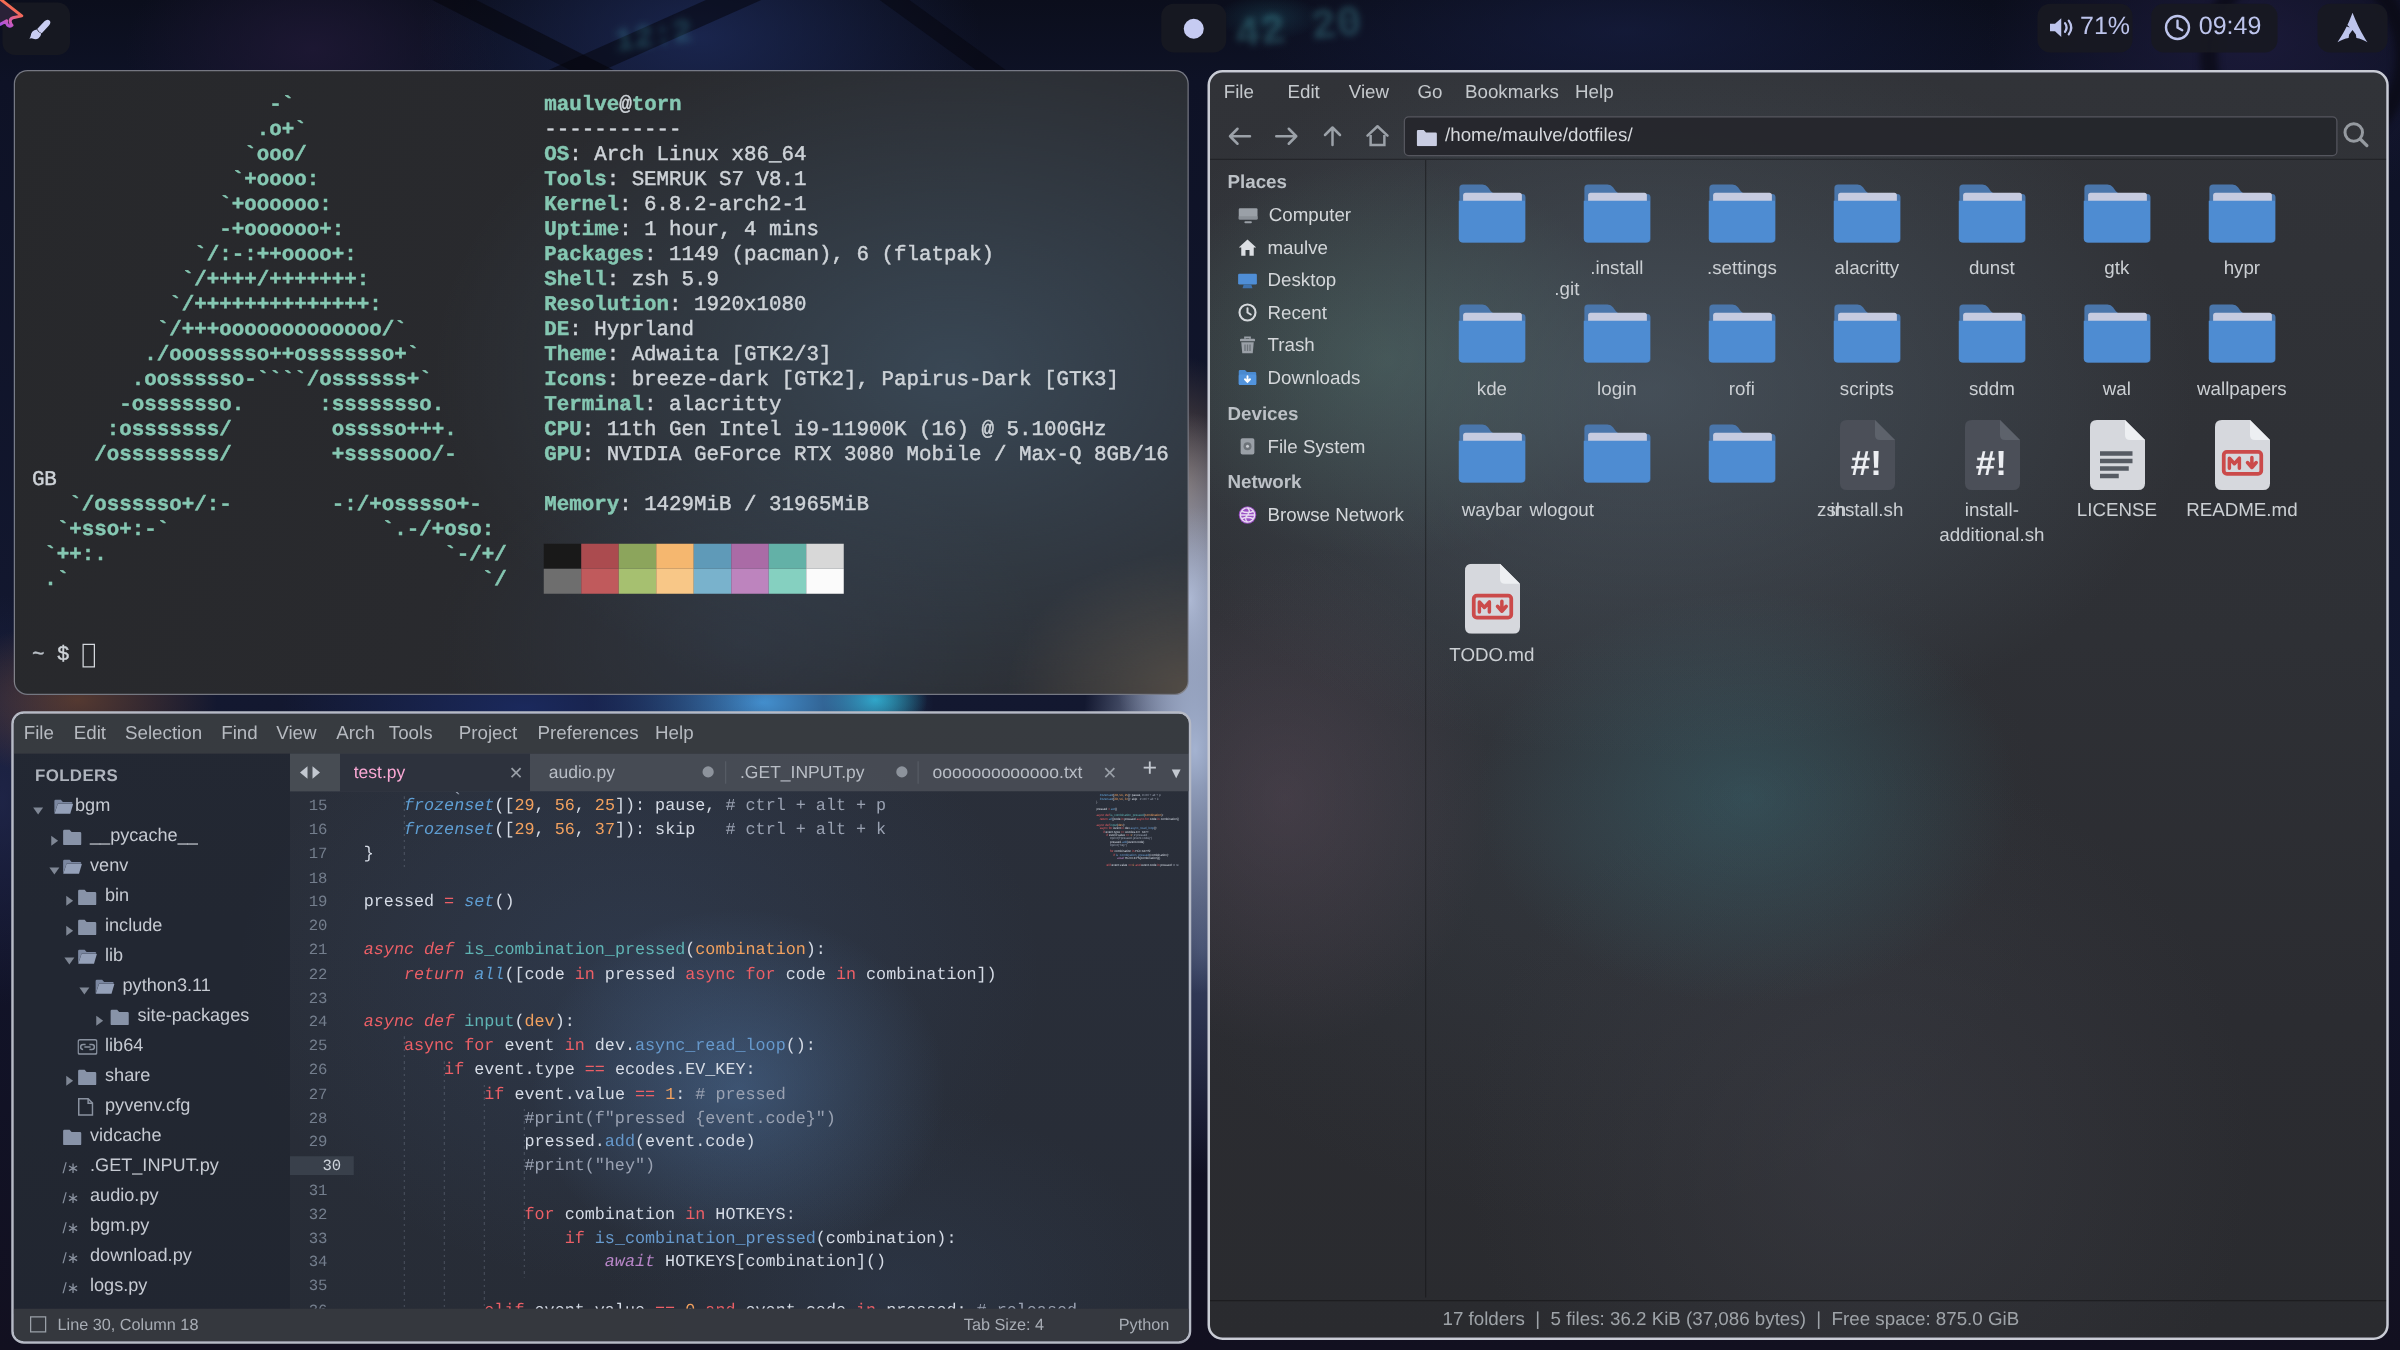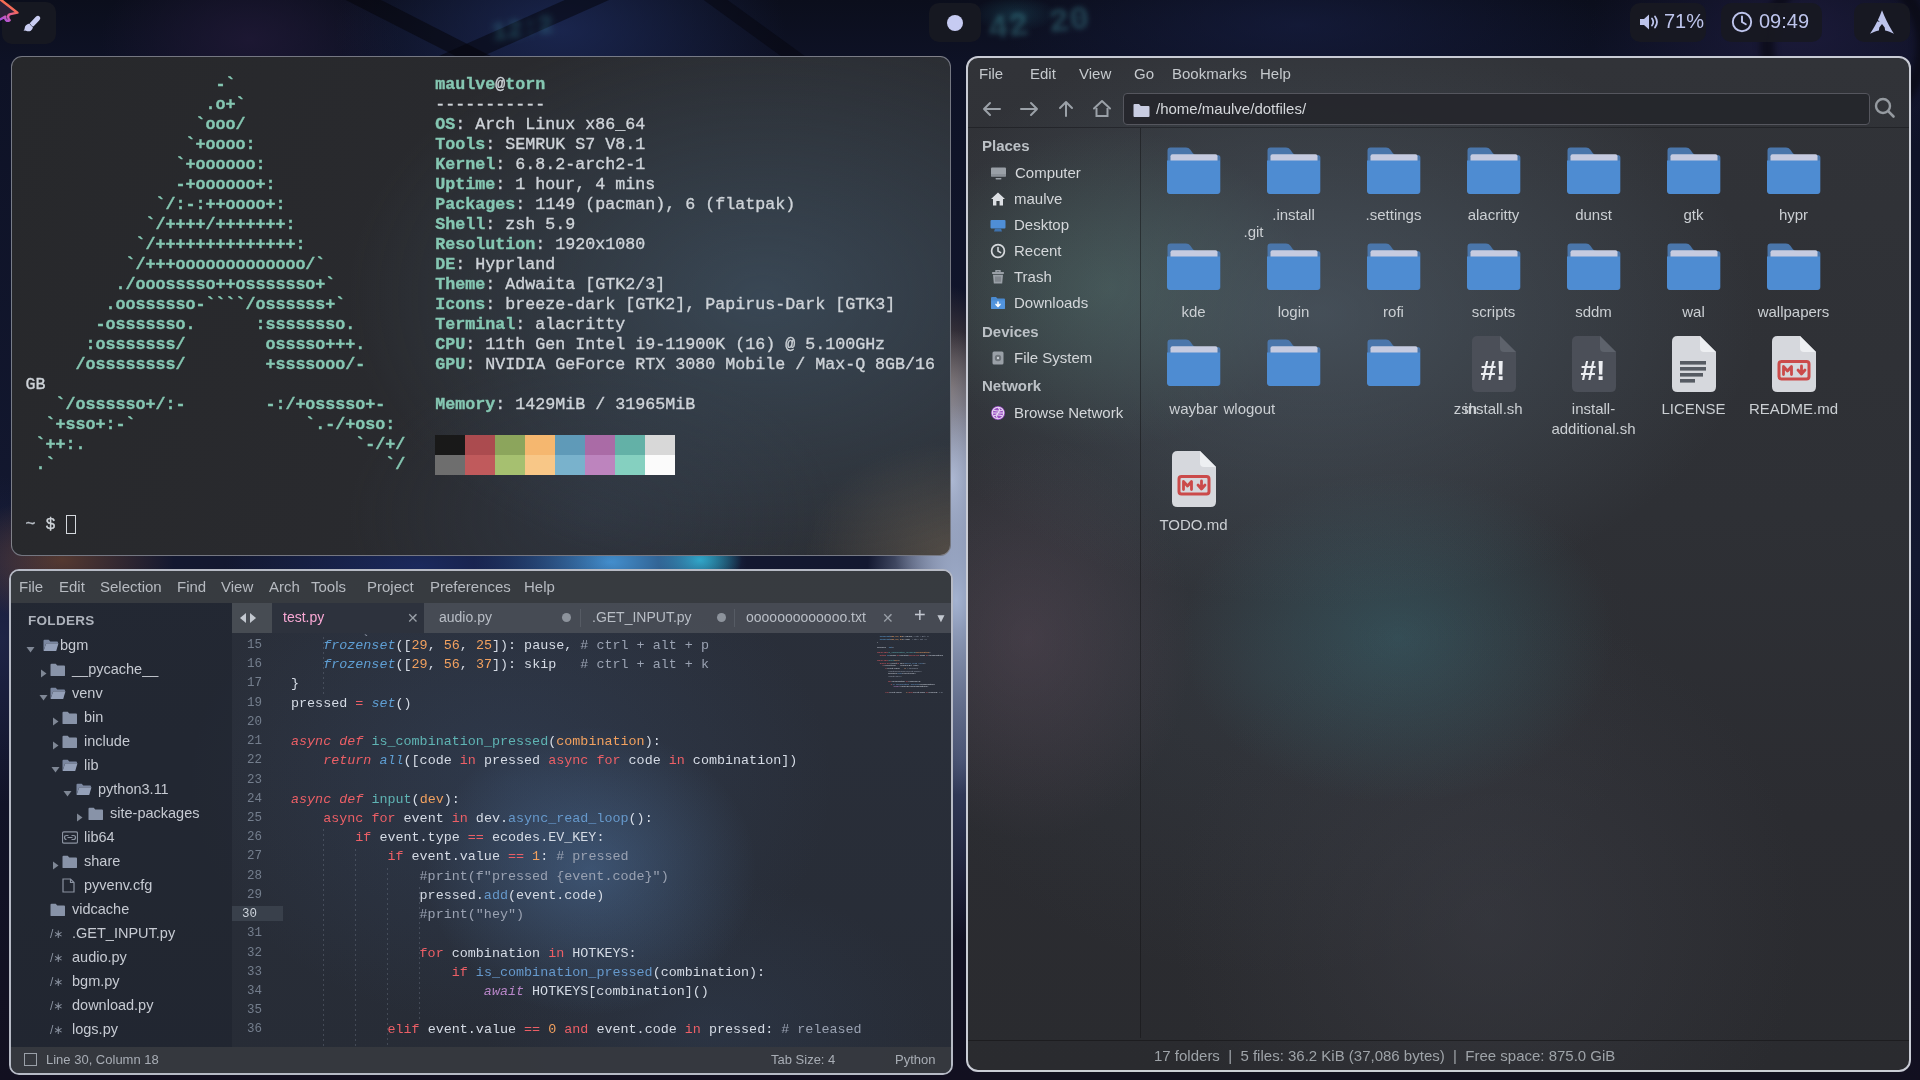--- a/index.html
+++ b/index.html
@@ -54,21 +54,21 @@
 #sside .hd{position:absolute;left:17px;top:10px;font-weight:bold;font-size:13.5px;color:#aeb3bc;letter-spacing:.3px}
 .ti{position:absolute;height:22px;white-space:nowrap;width:221px}
 .pyic{font-size:12px;color:#8a92a0;font-style:normal}
 #stabs{position:absolute;left:221px;top:32px;right:0;height:30px;background:rgba(73,77,86,.92)}
 .tab{position:absolute;top:0;height:30px;font-size:14px;color:#b9bec6}
 .tabsep{position:absolute;top:6px;width:1px;height:18px;background:#565b64}
 #scode{position:absolute;left:221px;top:62px;right:0;bottom:26px;overflow:hidden;font-family:"Liberation Mono",monospace;font-size:13.4px;padding-top:4px}
 .cl{position:relative;height:19.23px}
 .ln{position:absolute;left:0;width:30px;text-align:right;color:#747e8d;font-size:12.5px;padding-top:1px}
 .ct{position:absolute;left:59px;white-space:pre;color:#d5dbe5;padding-top:1px}
-.cur30 .ln{background:#39404b;width:51px;padding-right:26px;color:#ccd2da}
+.cur30 .ln{background:#39404b;width:51px;padding-right:10px;color:#ccd2da}
 .k{color:#ec5f66}.ki{color:#ec5f66;font-style:italic}.bi{color:#5f9fd4;font-style:italic}
 .vi{color:#b886c8;font-style:italic}
 .fd{color:#5fb4b4}.mc{color:#6699cc}.nu{color:#f2a15f}.cm{color:#9aa2b2}.pa{color:#f2a15f}
 #sstatus{position:absolute;left:0;bottom:0;width:100%;height:26px;background:rgba(54,57,63,.97);color:#a8adb5;font-size:13px}
 #smini{position:absolute;right:8px;top:64px;width:66px;height:96px;overflow:hidden}
 #smini .sc{transform:scale(0.155);transform-origin:top left;width:420px}
 #smini .cl{height:17px}
 
 #fm{left:966px;top:56px;width:945px;height:1016px;border:2.5px solid #c9ccd5;border-radius:12px;
 background:
@@ -336,20 +336,24 @@
           <span class="ln">15</span>
           <span class="ct">    <span class="bi">frozenset</span>([<span class="nu">29</span>, <span class="nu">56</span>, <span class="nu">25</span>]): pause, <span class="cm"># ctrl + alt + p</span></span>
         </div>
 <div class="cl">
           <span class="ln">16</span>
           <span class="ct">    <span class="bi">frozenset</span>([<span class="nu">29</span>, <span class="nu">56</span>, <span class="nu">37</span>]): skip   <span class="cm"># ctrl + alt + k</span></span>
         </div>
 <div class="cl">
           <span class="ln">17</span>
           <span class="ct">}</span>
+        </div>
+<div class="cl">
+          <span class="ln">18</span>
+          <span class="ct"></span>
         </div>
 <div class="cl">
           <span class="ln">19</span>
           <span class="ct">pressed <span class="k">=</span> <span class="bi">set</span>()</span>
         </div>
 <div class="cl">
           <span class="ln">20</span>
           <span class="ct"></span>
         </div>
 <div class="cl">

